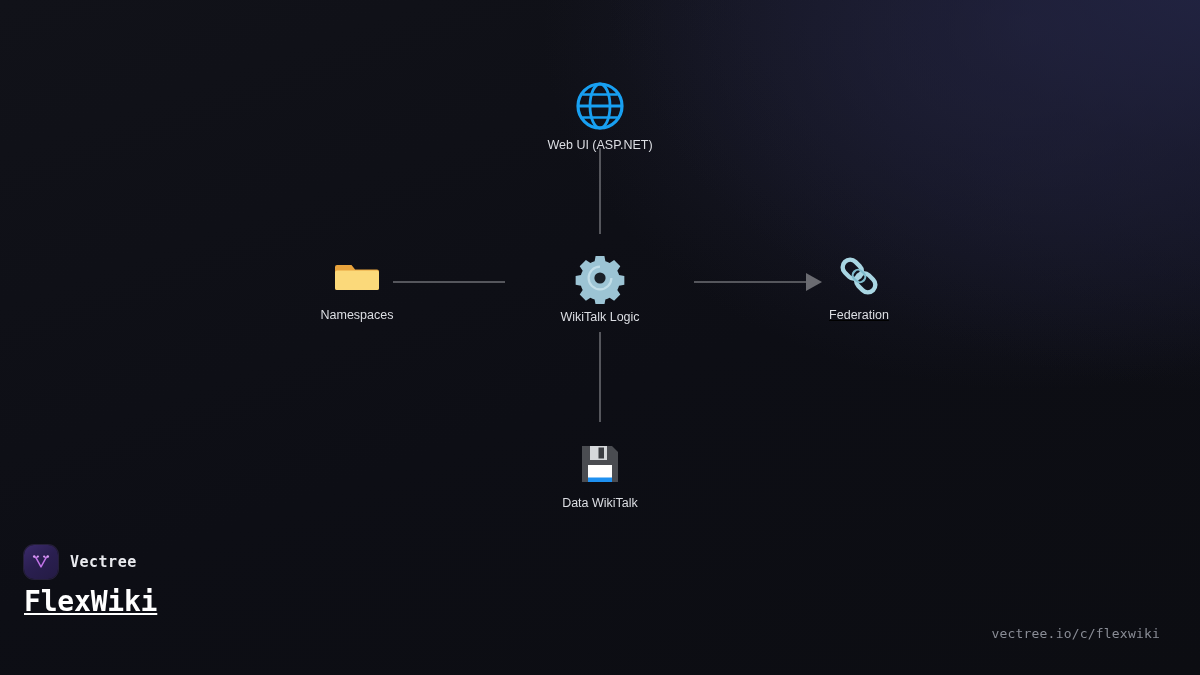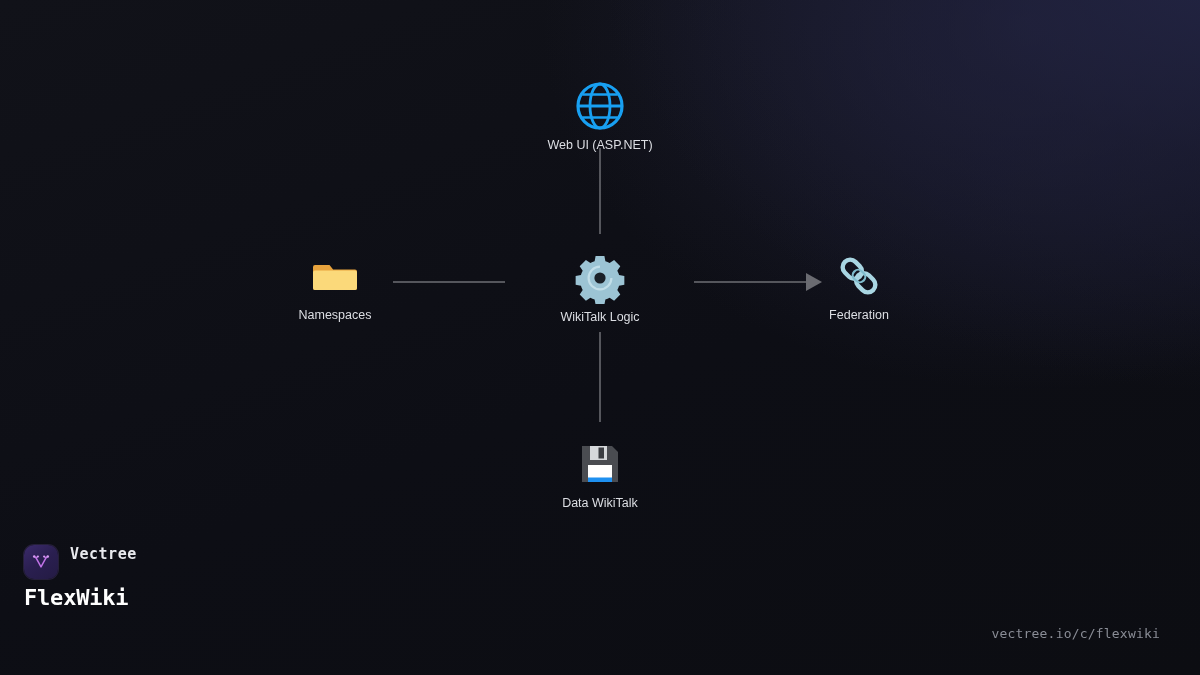--- a/index.html
+++ b/index.html
@@ -69,20 +69,21 @@
     left: 0;
     right: 0;
     bottom: 0;
     height: 130px;
   }
   #brand-row {
     position: absolute;
     left: 24px;
     top: 0px;
     display: flex;
+    align-items: center;
     gap: 12px;
   }
   #brand-logo {
     width: 34px;
     height: 34px;
     border-radius: 10px;
     background: linear-gradient(145deg, #3b2a6b 0%, #2a1f50 48%, #241b44 100%);
     display: flex;
     align-items: center;
     justify-content: center;
@@ -94,24 +95,25 @@
     font-size: 15px;
     font-weight: 700;
     letter-spacing: 0.5px;
     color: #e9eaee;
   }
   #page-title {
     position: absolute;
     left: 24px;
     top: 40px;
     font-family: "DejaVu Sans Mono", monospace;
-    font-size: 22px;
+    font-size: 28px;
     font-weight: 700;
     letter-spacing: -0.2px;
     color: #ffffff;
+    text-decoration: underline;
   }
   #footer-url {
     position: absolute;
     right: 40px;
     bottom: 34px;
     font-family: "DejaVu Sans Mono", monospace;
     font-size: 13px;
     color: #8a8d96;
     letter-spacing: 0.2px;
   }
@@ -138,21 +140,21 @@
           <circle cx="26" cy="26" r="22" fill="none" stroke="#18a0f2" stroke-width="3.2"></circle>
           <ellipse cx="26" cy="26" rx="10" ry="22" fill="none" stroke="#18a0f2" stroke-width="2.8"></ellipse>
           <line x1="4" y1="26" x2="48" y2="26" stroke="#18a0f2" stroke-width="2.8"></line>
           <path d="M8.2 14.5 H43.8" stroke="#18a0f2" stroke-width="2.6" fill="none"></path>
           <path d="M8.2 37.5 H43.8" stroke="#18a0f2" stroke-width="2.6" fill="none"></path>
         </svg>
       </span>
       <span class="label">Web UI (ASP.NET)</span>
     </div>
 
-    <div class="node" style="left:335px; top:250px;align-items:center;">
+    <div class="node" style="left:357px; top:250px;align-items:center;">
       <span class="glyph">
         <svg viewBox="0 0 52 52" width="52" height="52" aria-hidden="true">
           <path d="M6 15 h14.5 l3.6 4.6 H46 a2 2 0 0 1 2 2 V38 a2 2 0 0 1 -2 2 H6 a2 2 0 0 1 -2 -2 V17 a2 2 0 0 1 2 -2 z" fill="#e8a33d"></path>
           <path d="M6 20.5 H46 a2 2 0 0 1 2 2 V38 a2 2 0 0 1 -2 2 H6 a2 2 0 0 1 -2 -2 V22.5 a2 2 0 0 1 2 -2 z" fill="#fbd97a"></path>
         </svg>
       </span>
       <span class="label">Namespaces</span>
     </div>
 
     <div class="node" style="left:600px; top:252px;">
@@ -160,21 +162,21 @@
         <svg viewBox="0 0 52 52" width="52" height="52" aria-hidden="true">
           <path d="M21.6 4 h8.8 l1.0 5.3 a17.5 17.5 0 0 1 4.2 1.75 l4.5 -3.0 l6.2 6.2 l-3.0 4.5 a17.5 17.5 0 0 1 1.75 4.2 l5.3 1.0 v8.8 l-5.3 1.0 a17.5 17.5 0 0 1 -1.75 4.2 l3.0 4.5 l-6.2 6.2 l-4.5 -3.0 a17.5 17.5 0 0 1 -4.2 1.75 l-1.0 5.3 h-8.8 l-1.0 -5.3 a17.5 17.5 0 0 1 -4.2 -1.75 l-4.5 3.0 l-6.2 -6.2 l3.0 -4.5 a17.5 17.5 0 0 1 -1.75 -4.2 l-5.3 -1.0 v-8.8 l5.3 -1.0 a17.5 17.5 0 0 1 1.75 -4.2 l-3.0 -4.5 l6.2 -6.2 l4.5 3.0 a17.5 17.5 0 0 1 4.2 -1.75 z" fill="#9cc4d4"></path>
           <circle cx="26" cy="26" r="11.4" fill="#9cc4d4"></circle>
           <path d="M26 14.6 a11.4 11.4 0 1 0 11.4 11.4" fill="none" stroke="#c3dfe9" stroke-width="2.2"></path>
           <circle cx="26" cy="26" r="5.6" fill="#1a2027"></circle>
         </svg>
       </span>
       <span class="label">WikiTalk Logic</span>
     </div>
 
-    <div class="node" style="left:859px; top:250px;">
+    <div class="node" style="left:859px; top:250px;text-decoration:underline;">
       <span class="glyph">
         <svg viewBox="0 0 52 52" width="52" height="52" aria-hidden="true">
           <g transform="rotate(-45 26 26)">
             <rect x="18.5" y="6" width="15" height="21" rx="7.5" fill="none" stroke="#a9d6e3" stroke-width="4.4"></rect>
             <rect x="18.5" y="25" width="15" height="21" rx="7.5" fill="none" stroke="#a9d6e3" stroke-width="4.4"></rect>
             <rect x="20.7" y="19.5" width="10.6" height="13" rx="5" fill="none" stroke="#7fbccd" stroke-width="2.2"></rect>
           </g>
         </svg>
       </span>
       <span class="label">Federation</span>

